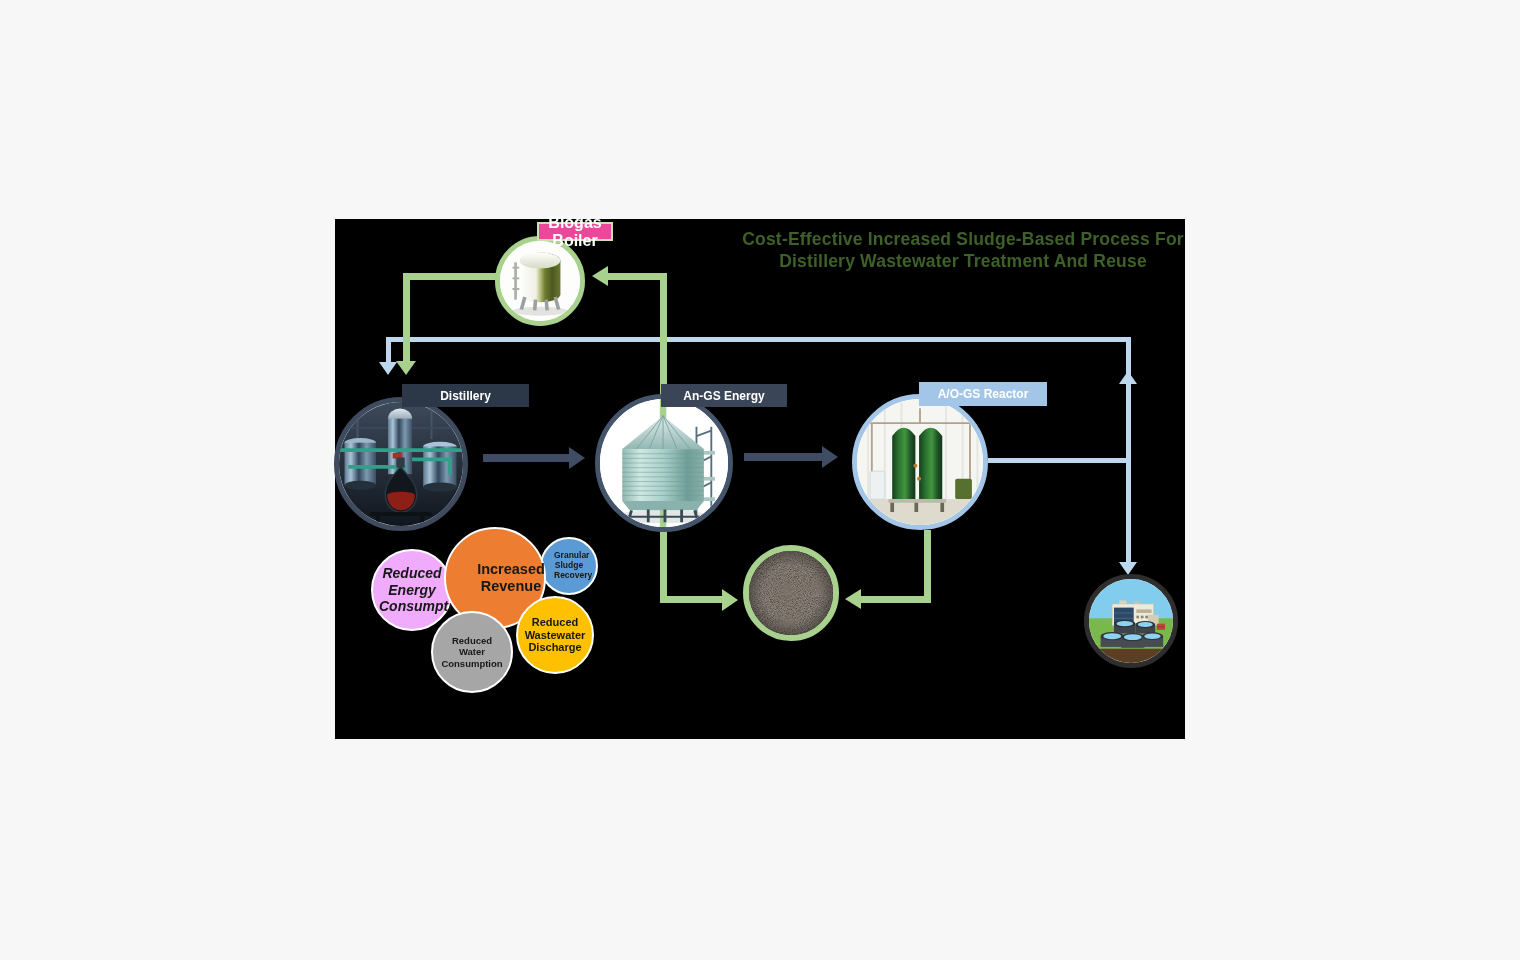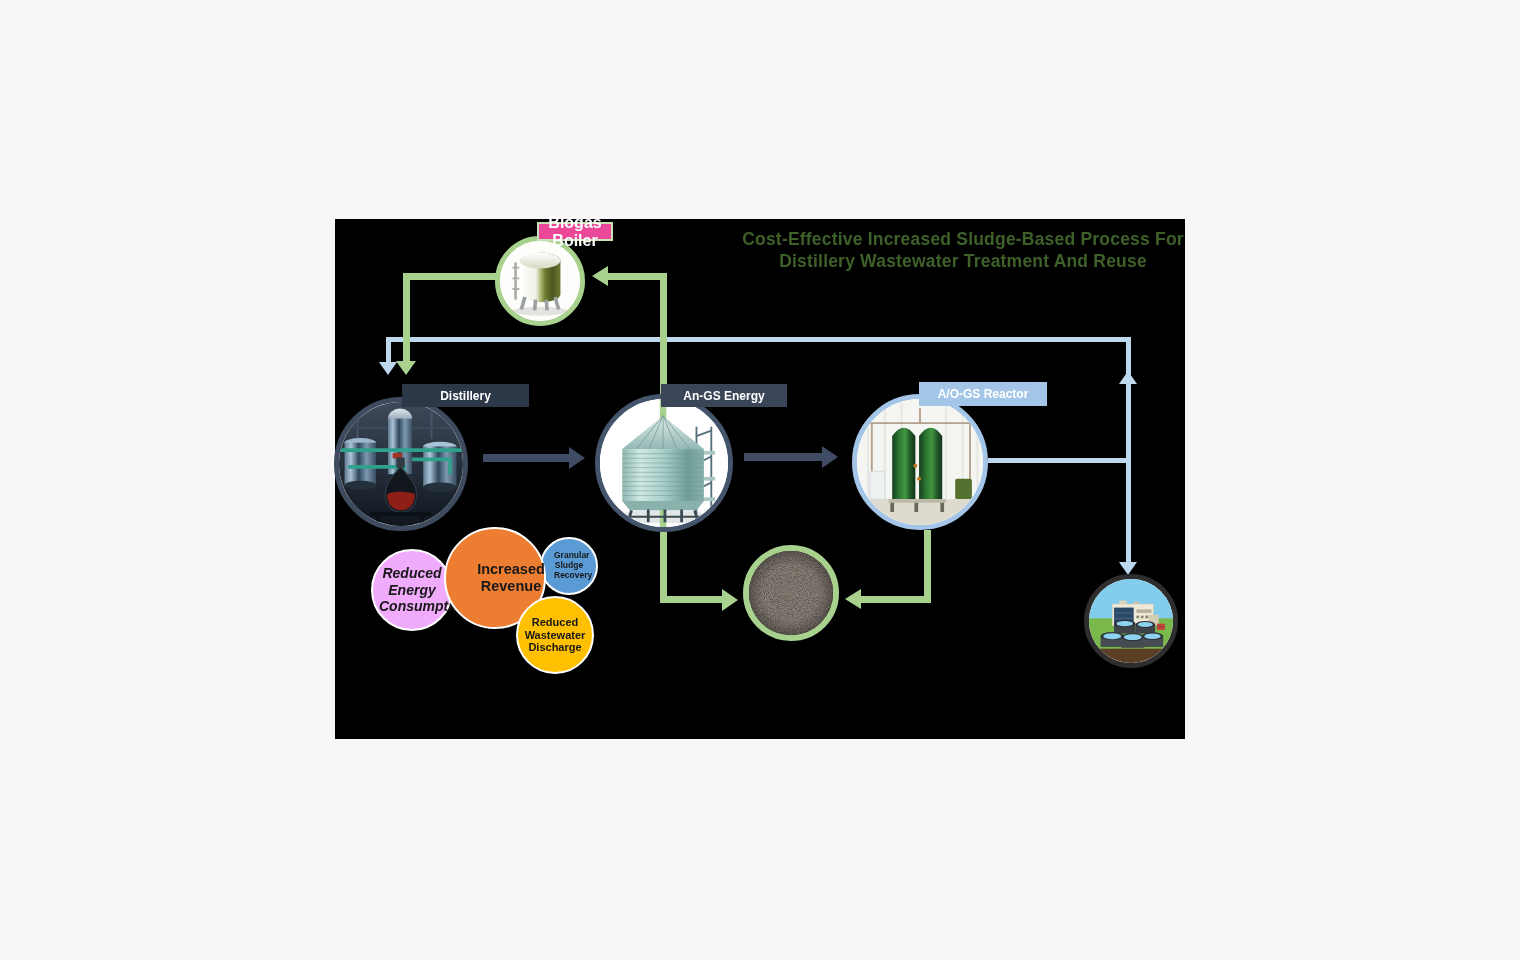--- a/index.html
+++ b/index.html
@@ -317,15 +317,18 @@
   </div>
   <div class="venn" style="left:205px;top:318px;width:58px;height:58px;background:#5B9BD5;font-size:8.5px;line-height:1.15;z-index:11;">
     <span style="width:30px;">Granular Sludge Recovery</span>
   </div>
   <div class="venn" style="left:109px;top:308px;width:102px;height:102px;background:#ED7D31;font-size:14.5px;line-height:1.2;z-index:12;">
     <span style="width:80px;margin-left:32px;">Increased Revenue</span>
   </div>
   <div class="venn" style="left:181px;top:377px;width:78px;height:78px;background:#FFC000;font-size:11px;line-height:1.18;z-index:13;">
     <span style="width:68px;">Reduced Wastewater Discharge</span>
   </div>
+  <div class="venn" style="left:96px;top:392px;width:82px;height:82px;background:#A6A6A6;font-size:9.5px;line-height:1.18;z-index:14;">
+    <span style="width:66px;">Reduced Water Consumption</span>
+  </div>
 
  </div>
 </div>
 
 </body></html>

